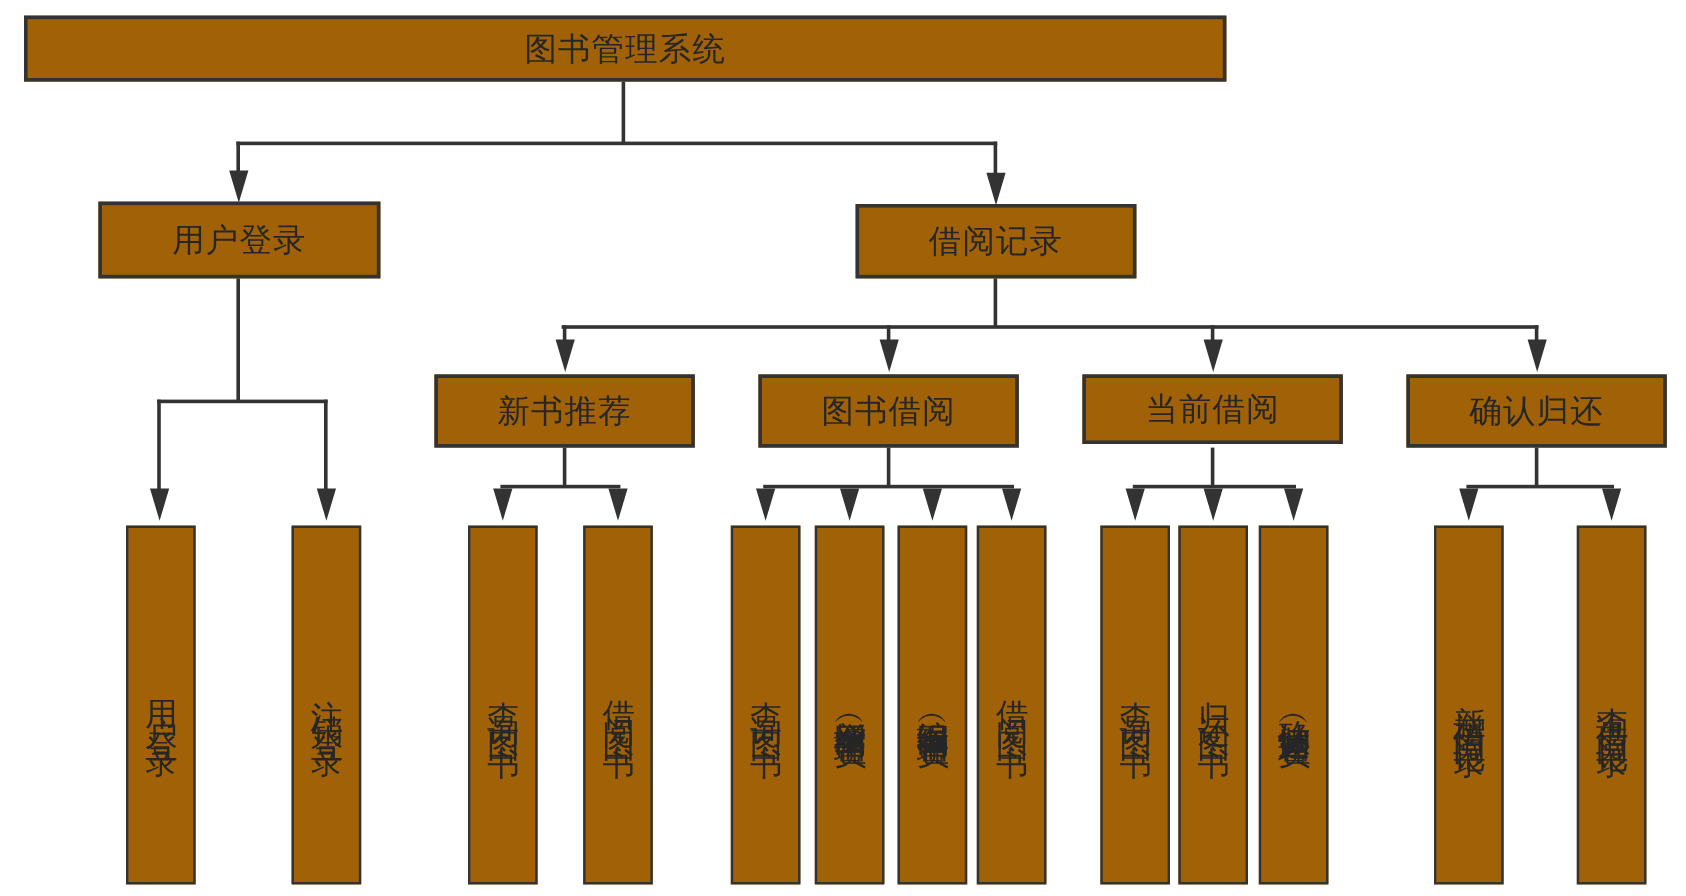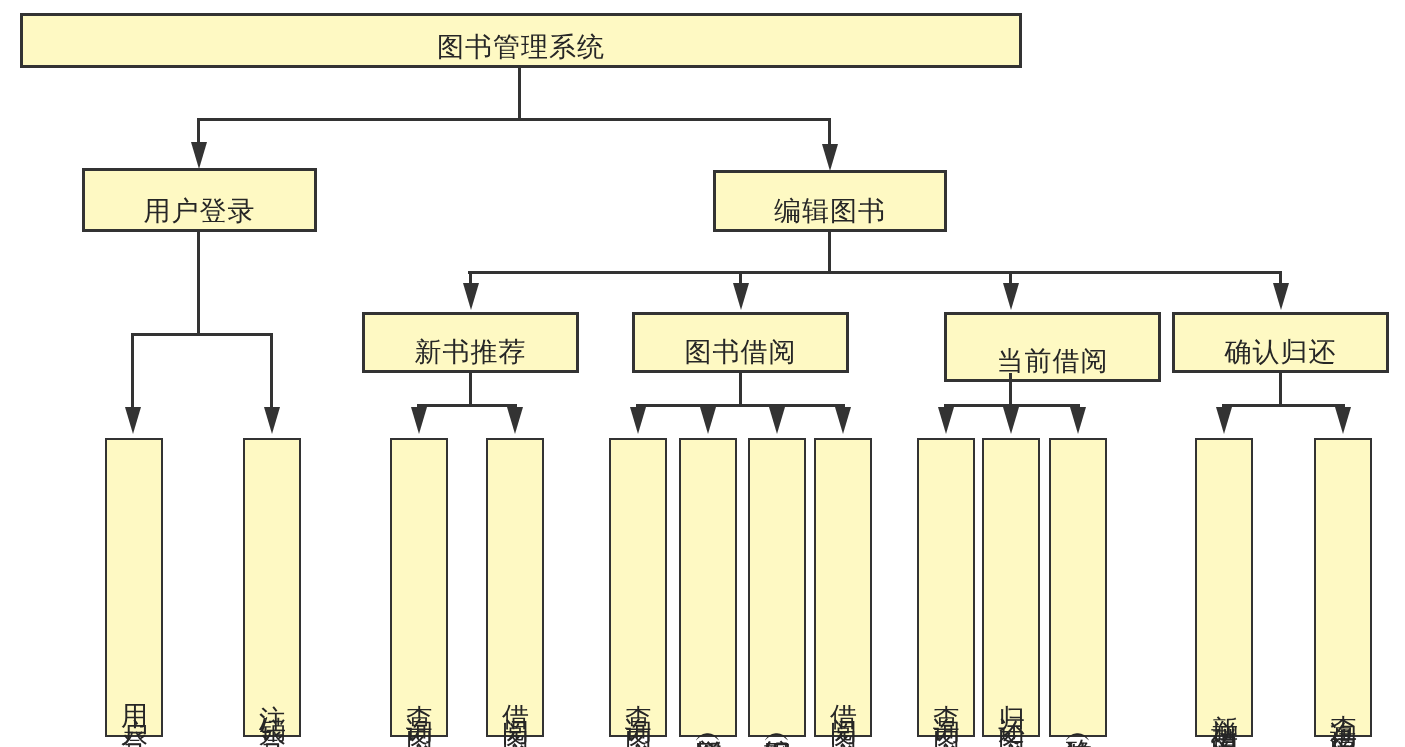--- a/index.html
+++ b/index.html
@@ -7,23 +7,23 @@
     position:relative;
     width:1405px;height:747px;
     background:#ffffff;
     font-family:"Liberation Sans","DejaVu Sans",sans-serif;
     overflow:hidden;
   }
   
   .box{
     position:absolute;
     border:3px solid #333333;
-    background:#fef9c3;
+    background:#a16207;
     box-sizing:border-box;
-    display:flex;align-items:flex-end;justify-content:center;
+    display:flex;align-items:center;justify-content:center;
     color:#262626;
     font-size:27px;
     letter-spacing:1px;
     white-space:nowrap;
   }
   .leaf{
     border-width:2.5px;
   }
   .vlabel{
     writing-mode:vertical-rl;
@@ -65,21 +65,21 @@
   <div class="h" style="left:197px;top:118px;width:634px;"></div>
   <div class="v" style="left:197px;top:118px;height:26px;"></div>
   <div class="tri" style="left:191px;top:142px;"></div>
   <div class="v" style="left:828px;top:118px;height:28px;"></div>
   <div class="tri" style="left:822px;top:144px;"></div>
 
   <div class="box" style="left:82px;top:168px;width:235px;height:64px;">
     <span>用户登录</span>
   </div>
   <div class="box" style="left:713px;top:170px;width:234px;height:62px;">
-    <span>编辑图书</span>
+    <span>借阅记录</span>
   </div>
 
   <div class="v" style="left:197px;top:232px;height:103px;"></div>
   <div class="h" style="left:131px;top:333px;width:142px;"></div>
   <div class="v" style="left:131px;top:333px;height:76px;"></div>
   <div class="tri" style="left:125px;top:407px;"></div>
   <div class="v" style="left:270px;top:333px;height:76px;"></div>
   <div class="tri" style="left:264px;top:407px;"></div>
 
   <div class="v" style="left:828px;top:232px;height:41px;"></div>
@@ -92,21 +92,21 @@
   <div class="tri" style="left:1003px;top:283px;"></div>
   <div class="v" style="left:1279px;top:271px;height:13px;"></div>
   <div class="tri" style="left:1273px;top:283px;"></div>
 
   <div class="box" style="left:362px;top:312px;width:217px;height:61px;">
     <span>新书推荐</span>
   </div>
   <div class="box" style="left:632px;top:312px;width:217px;height:61px;">
     <span>图书借阅</span>
   </div>
-  <div class="box" style="left:902px;top:312px;width:217px;height:70px;margin-left:42px;">
+  <div class="box" style="left:902px;top:312px;width:217px;height:58px;">
     <span>当前借阅</span>
   </div>
   <div class="box" style="left:1172px;top:312px;width:217px;height:61px;">
     <span>确认归还</span>
   </div>
 
   <div class="v" style="left:469px;top:373px;height:33px;"></div>
   <div class="h" style="left:417px;top:404px;width:100px;"></div>
   <div class="tri" style="left:411px;top:407px;"></div>
   <div class="tri" style="left:507px;top:407px;"></div>

